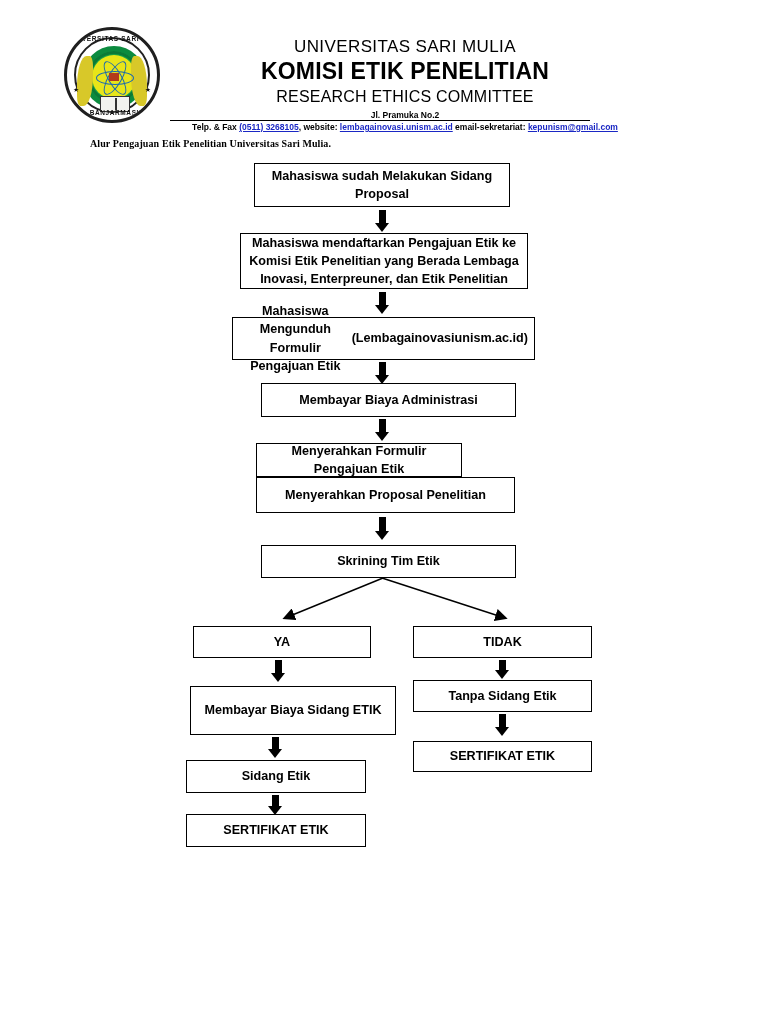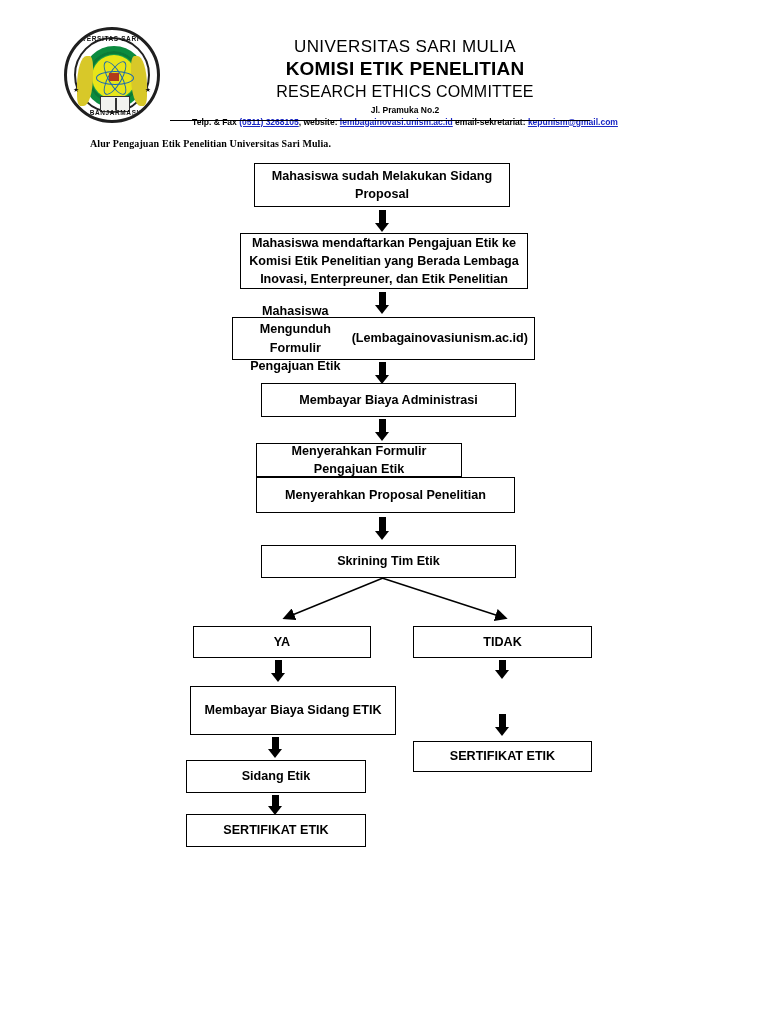--- a/index.html
+++ b/index.html
@@ -70,21 +70,21 @@
   .logo-text-top,.logo-text-bot{
     position:absolute;left:0;width:100px;text-align:center;
     font-size:6.5px;font-weight:bold;letter-spacing:.6px;color:#111;z-index:6;
   }
   .logo-text-top{top:5px;}
   .logo-text-bot{bottom:4px;}
   .logo-star{position:absolute;z-index:6;color:#111;font-size:7px;}
 
   .lh-lines{position:absolute;left:170px;top:36px;width:470px;text-align:center;}
   .lh1{font-size:17px;letter-spacing:.4px;line-height:1.25;}
-  .lh2{font-size:19px;font-weight:bold;letter-spacing:.2px;line-height:1.3;}
+  .lh2{font-size:23px;font-weight:bold;letter-spacing:.2px;line-height:1.3;}
   .lh3{font-size:16px;letter-spacing:.2px;line-height:1.3;}
   .lh4{font-size:8.5px;font-weight:bold;margin-top:2px;letter-spacing:0;}
   .lh5{font-size:8.5px;font-weight:bold;margin-top:2px;}
   .lh5 a{color:#1a27c4;text-decoration:underline;}
   .rule{position:absolute;left:170px;top:120px;width:420px;height:1px;background:#000;}
 
   
   .caption{
     position:absolute;left:90px;top:138px;
     font-family:"Liberation Serif",serif;font-weight:bold;font-size:10px;
@@ -220,20 +220,21 @@
     <div class="shaft" style="height:13px;"></div>
       <div class="head" style="top:13px;"></div>
   </div>
   <div class="arrow" style="left:495px;top:660px;height:18px;">
     <div class="shaft" style="height:10px;"></div>
       <div class="head" style="top:10px;"></div>
   </div>
 
   <div class="box" style="left:190px;top:686px;width:206px;height:49px;">Membayar Biaya Sidang ETIK</div>
 
+  <div class="box" style="left:413px;top:680px;width:179px;height:32px;">Tanpa Sidang Etik</div>
 
   <div class="arrow" style="left:268px;top:737px;height:21px;">
     <div class="shaft" style="height:12px;"></div>
       <div class="head" style="top:12px;"></div>
   </div>
   <div class="arrow" style="left:495px;top:714px;height:22px;">
     <div class="shaft" style="height:13px;"></div>
       <div class="head" style="top:13px;"></div>
   </div>
 

